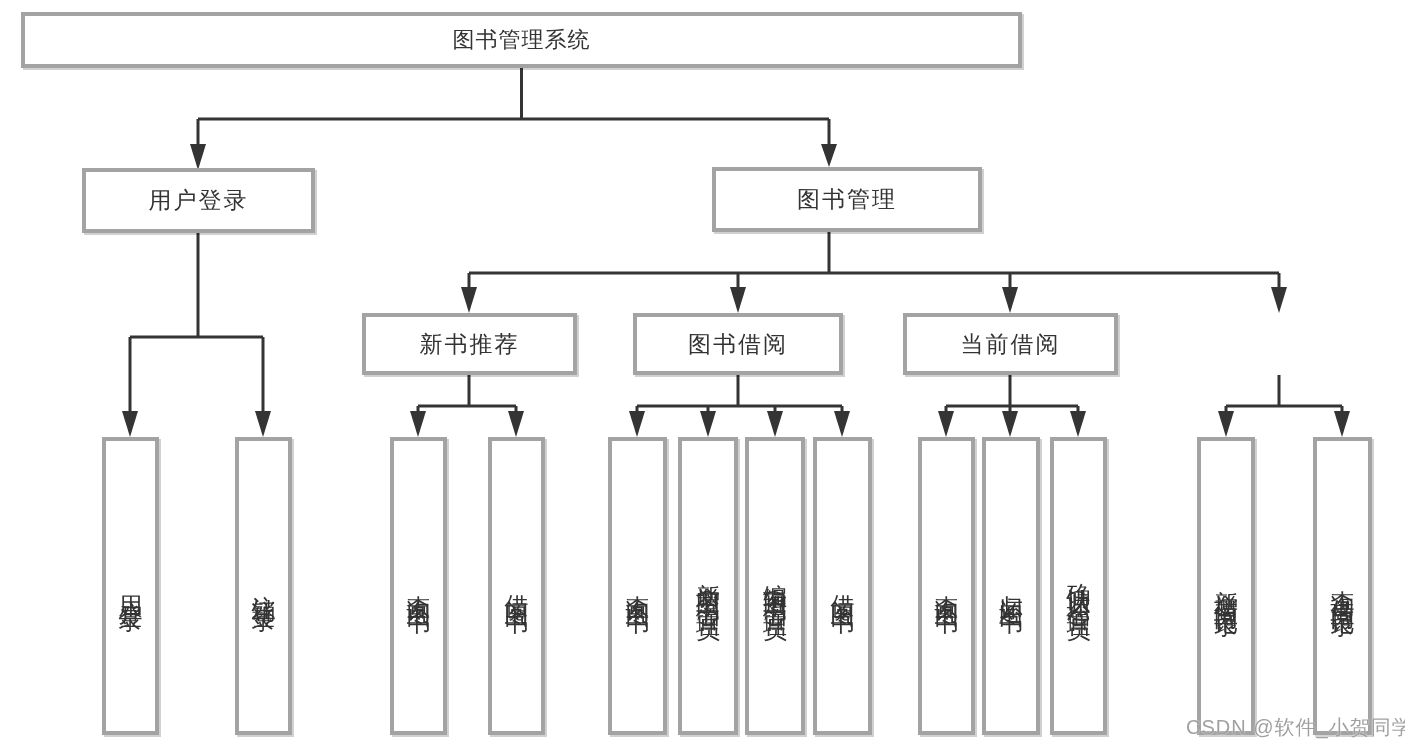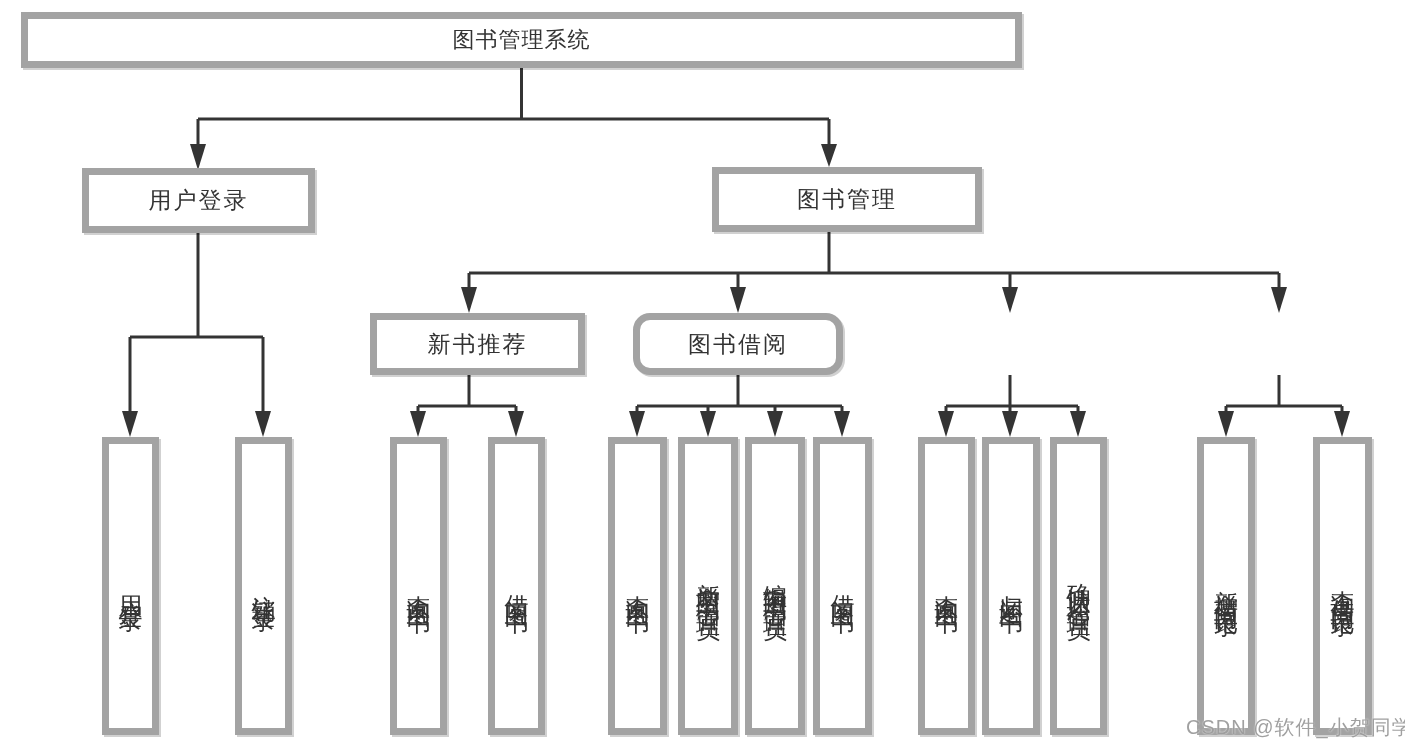--- a/index.html
+++ b/index.html
@@ -18,21 +18,21 @@
   .connectors {
     position: absolute;
     left: 0;
     top: 0;
     z-index: 0;
   }
   .node {
     position: absolute;
     box-sizing: border-box;
     background: #ffffff;
-    border: 7px solid #a3a3a3;
+    border: 4px solid #a3a3a3;
     box-shadow: 2px 2px 0 rgba(0,0,0,0.18);
     color: #333333;
     display: flex;
     align-items: center;
     justify-content: center;
     z-index: 1;
     font-size: 23px;
     letter-spacing: 2px;
     white-space: nowrap;
   }
@@ -103,22 +103,23 @@
       <polygon points="1218,411 1234,411 1226,437"></polygon>
       <polygon points="1334,411 1350,411 1342,437"></polygon>
     </g>
   </svg>
 
   <div class="node title" style="left:21px; top:12px; width:1001px; height:56px;">图书管理系统</div>
 
   <div class="node" style="left:82px; top:168px; width:233px; height:65px;">用户登录</div>
   <div class="node" style="left:712px; top:167px; width:270px; height:65px;">图书管理</div>
 
-  <div class="node" style="left:362px; top:313px; width:215px; height:62px;margin-left:8px;">新书推荐</div>
-  <div class="node" style="left:633px; top:313px; width:210px; height:62px;border-radius:17px;">图书借阅</div>
+  <div class="node" style="left:362px; top:313px; width:215px; height:62px;">新书推荐</div>
+  <div class="node" style="left:633px; top:313px; width:210px; height:62px;">图书借阅</div>
+  <div class="node" style="left:903px; top:313px; width:215px; height:62px;">当前借阅</div>
 
   <div class="node v" style="left:102px; top:437px; width:57px; height:298px;">用户登录</div>
   <div class="node v" style="left:235px; top:437px; width:57px; height:298px;">注销登录</div>
 
   <div class="node v" style="left:390px; top:437px; width:57px; height:298px;">查询图书</div>
   <div class="node v" style="left:488px; top:437px; width:57px; height:298px;">借阅图书</div>
 
   <div class="node v" style="left:608px; top:437px; width:59px; height:298px;">查询图书</div>
   <div class="node v" style="left:678px; top:437px; width:60px; height:298px;">新增图书（管理员）</div>
   <div class="node v" style="left:745px; top:437px; width:60px; height:298px;">编辑图书（管理员）</div>

